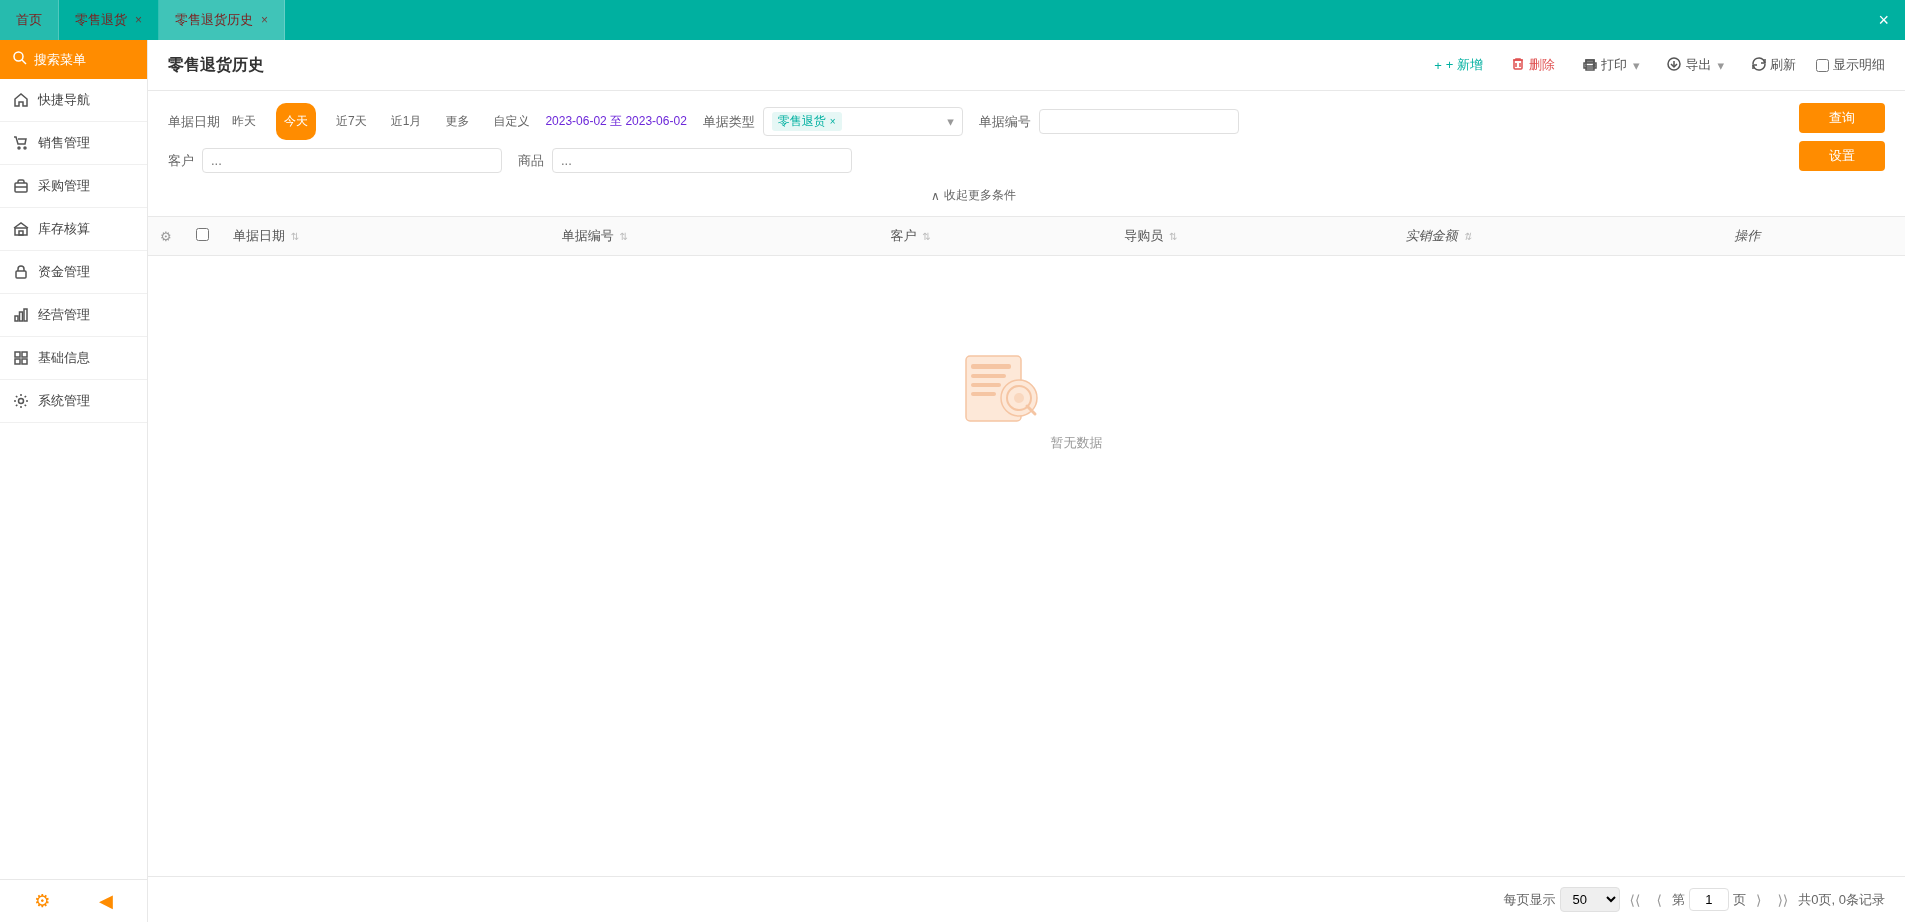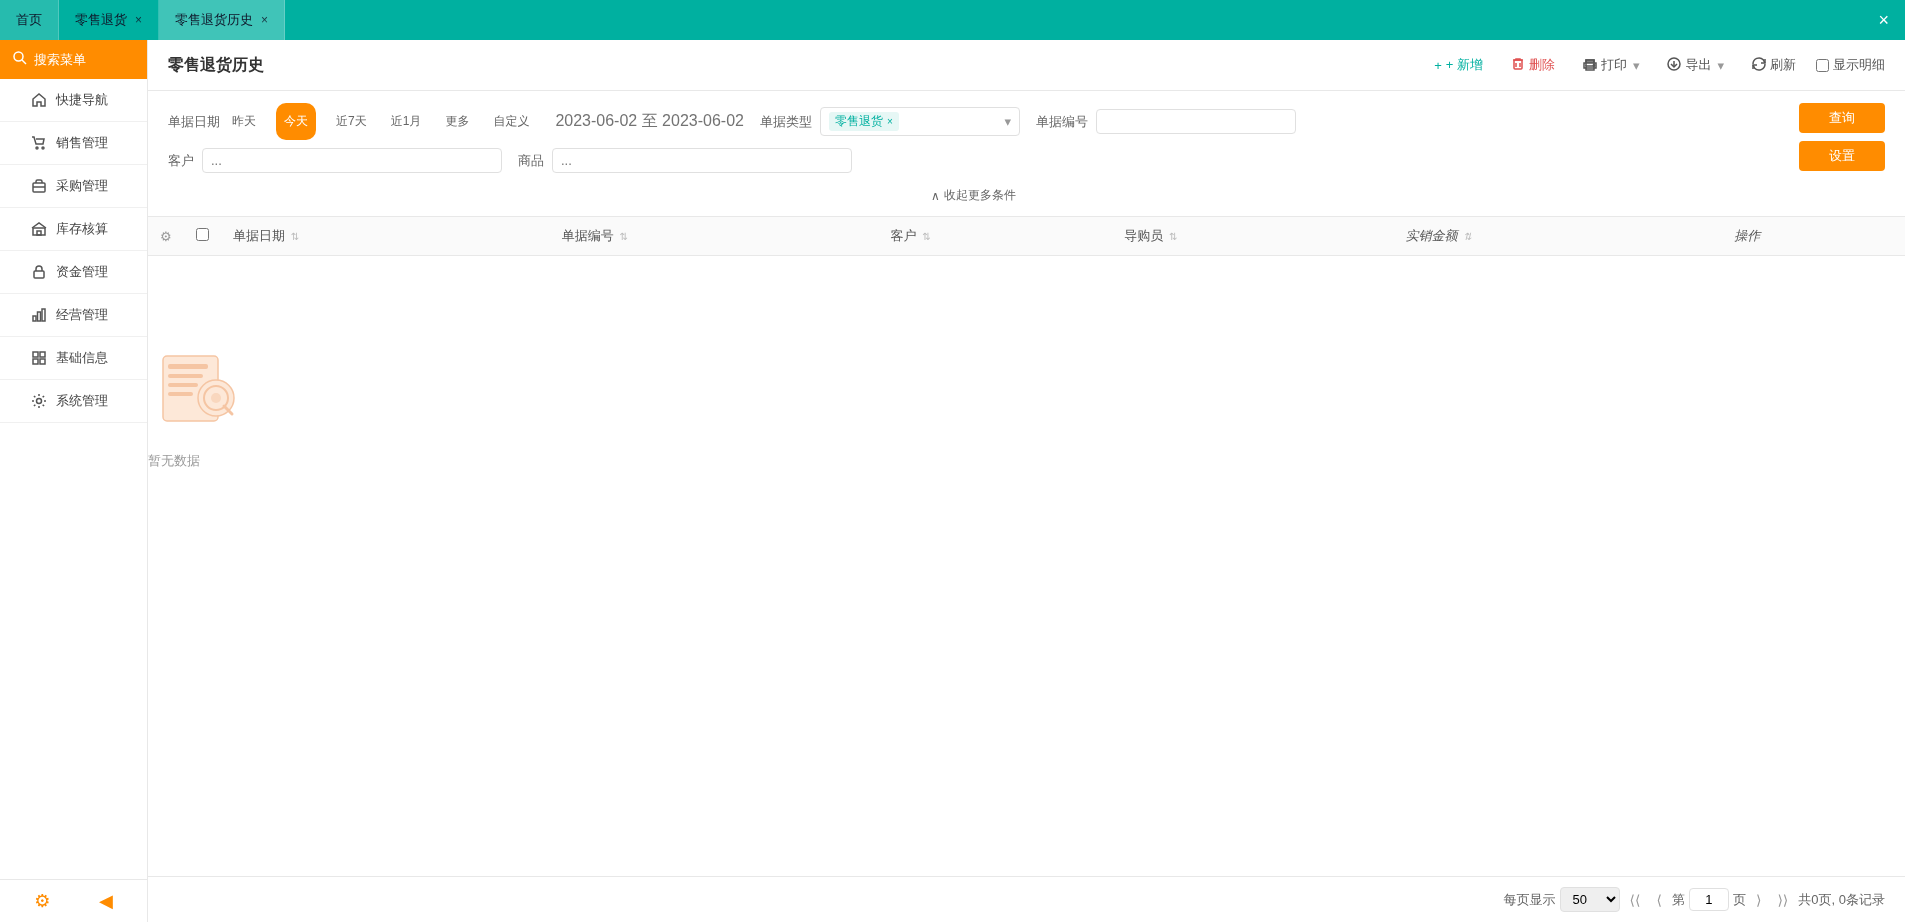--- a/index.html
+++ b/index.html
@@ -1,34 +1,34 @@
 <!DOCTYPE html>
 <html><head>
   <meta charset="utf-8">
   <style>
     * { box-sizing: border-box; margin: 0; padding: 0; }
     body { font-family: 'Microsoft YaHei', Arial, sans-serif; font-size: 13px; background: #f5f5f5; color: #333; height: 922px; overflow: hidden; display: flex; flex-direction: column; }
 
     
     .top-bar { background: #00b0a0; height: 40px; display: flex; align-items: center; padding: 0; flex-shrink: 0; }
     .top-bar-tabs { display: flex; align-items: center; height: 100%; flex: 1; }
-    .tab { display: flex; align-items: center; height: 100%; padding: 4px 16px; color: #0f172a; font-size: 13px; cursor: pointer; border-right: 1px solid rgba(255,255,255,0.2); white-space: nowrap; }
+    .tab { display: flex; align-items: center; height: 100%; padding: 4px 16px; color: #7f1d1d; font-size: 13px; cursor: pointer; border-right: 1px solid rgba(255,255,255,0.2); white-space: nowrap; }
     .tab.home { background: rgba(255,255,255,0.15); }
     .tab.active { background: rgba(255,255,255,0.25); }
     .tab-close { margin-left: 8px; font-size: 12px; opacity: 0.8; cursor: pointer; }
     .top-bar-close { color: white; padding: 0 16px; font-size: 18px; cursor: pointer; margin-left: auto; }
 
     
     .main-layout { display: flex; flex: 1; overflow: hidden; }
 
     
     .sidebar { width: 148px; background: #fff; border-right: 1px solid #e8e8e8; display: flex; flex-direction: column; flex-shrink: 0; }
     .sidebar-search { background: #ff8c00; color: white; display: flex; align-items: center; padding: 10px 12px; gap: 6px; cursor: pointer; font-size: 13px; }
     .sidebar-menu { flex: 1; overflow-y: auto; }
-    .sidebar-item { display: flex; align-items: flex-end; padding: 12px 30px; gap: 8px; cursor: pointer; color: #444; font-size: 13px; border-bottom: 1px solid #f0f0f0; }
+    .sidebar-item { display: flex; align-items: flex-end; padding: 12px 12px; gap: 8px; cursor: pointer; color: #444; font-size: 13px; border-bottom: 1px solid #f0f0f0; }
     .sidebar-item-icon { width: 18px; height: 18px; display: flex; align-items: center; justify-content: center; flex-shrink: 0; }
     .sidebar-bottom { display: flex; align-items: center; justify-content: space-around; padding: 10px; border-top: 1px solid #e8e8e8; }
     .sidebar-bottom-icon { color: #ff8c00; font-size: 18px; cursor: pointer; }
 
     
     .content { flex: 1; display: flex; flex-direction: column; overflow: hidden; background: #f5f5f5; }
 
     
     .page-header { background: white; padding: 12px 20px; display: flex; align-items: center; justify-content: space-between; border-bottom: 1px solid #e8e8e8; flex-shrink: 0; }
     .page-title { font-size: 16px; font-weight: bold; color: #333; }
@@ -38,21 +38,21 @@
     .checkbox-label { display: flex; align-items: center; gap: 4px; cursor: pointer; font-size: 13px; color: #555; }
 
     
     .filter-area { background: white; padding: 12px 20px; border-bottom: 1px solid #e8e8e8; flex-shrink: 0; }
     .filter-row { display: flex; align-items: center; gap: 16px; margin-bottom: 8px; flex-wrap: wrap; }
     .filter-group { display: flex; align-items: center; gap: 8px; }
     .filter-label { color: #666; font-size: 13px; white-space: nowrap; }
     .date-filters { display: flex; align-items: center; gap: 16px; }
     .date-btn { font-size: 12px; color: #666; cursor: pointer; padding: 2px 4px; border-radius: 3px; }
     .date-btn.today { background: #ff8c00; color: white; border-radius: 10px; padding: 10px 8px; }
-    .date-range { color: #737373; font-size: 16px; margin-left: 14px; }
+    .date-range { color: #6d28d9; font-size: 12px; margin-left: 4px; }
     .filter-select { display: flex; align-items: center; border: 1px solid #e0e0e0; border-radius: 4px; padding: 4px 8px; min-width: 200px; background: white; cursor: pointer; }
     .filter-select-text { flex: 1; font-size: 13px; }
     .filter-tag { display: inline-flex; align-items: center; background: #e6f7f5; color: #00b0a0; border-radius: 3px; padding: 1px 6px; font-size: 12px; gap: 4px; }
     .filter-tag-close { cursor: pointer; font-size: 10px; }
     .filter-input { border: 1px solid #e0e0e0; border-radius: 4px; padding: 4px 8px; min-width: 220px; font-size: 13px; color: #999; outline: none; }
     .filter-chevron { color: #999; margin-left: 4px; }
     .collapse-btn { display: flex; align-items: center; gap: 4px; color: #666; cursor: pointer; font-size: 12px; margin: 6px auto 0; justify-content: center; }
 
     
     .query-btn { background: #ff8c00; color: white; border: none; border-radius: 4px; padding: 6px 30px; font-size: 13px; cursor: pointer; }
@@ -61,21 +61,21 @@
 
     
     .table-container { flex: 1; background: white; margin: 0; overflow: auto; }
     .data-table { width: 100%; border-collapse: collapse; }
     .data-table th { background: #fafafa; border-bottom: 1px solid #e8e8e8; padding: 10px 12px; text-align: left; font-size: 13px; color: #555; font-weight: normal; white-space: nowrap; }
     .data-table th.sortable { cursor: pointer; }
     .data-table th .sort-icon { color: #bbb; margin-left: 2px; font-size: 10px; }
     .data-table td { padding: 10px 12px; border-bottom: 1px solid #f0f0f0; font-size: 13px; }
     .table-gear { color: #999; cursor: pointer; }
     .th-right { text-align: right; font-style: italic; }
-    .empty-state { display: flex; flex-direction: column; align-items: flex-start; justify-content: center; padding: 80px 0; }
+    .empty-state { display: flex; flex-direction: row; align-items: flex-end; justify-content: center; padding: 80px 0; }
     .empty-icon { width: 100px; height: 100px; margin-bottom: 16px; }
     .empty-text { color: #999; font-size: 13px; }
 
     
     .pagination-bar { background: white; border-top: 1px solid #e8e8e8; padding: 10px 20px; display: flex; align-items: center; justify-content: flex-end; gap: 4px; flex-shrink: 0; }
     .pagination-label { color: #666; font-size: 13px; }
     .page-size-select { border: 1px solid #e0e0e0; border-radius: 4px; padding: 3px 8px; font-size: 13px; cursor: pointer; }
     .page-nav { display: flex; align-items: center; gap: 4px; }
     .page-nav-btn { background: none; border: none; color: #999; cursor: pointer; font-size: 14px; padding: 2px 6px; }
     .page-input { border: 1px solid #e0e0e0; border-radius: 4px; width: 40px; text-align: center; padding: 3px; font-size: 13px; }

